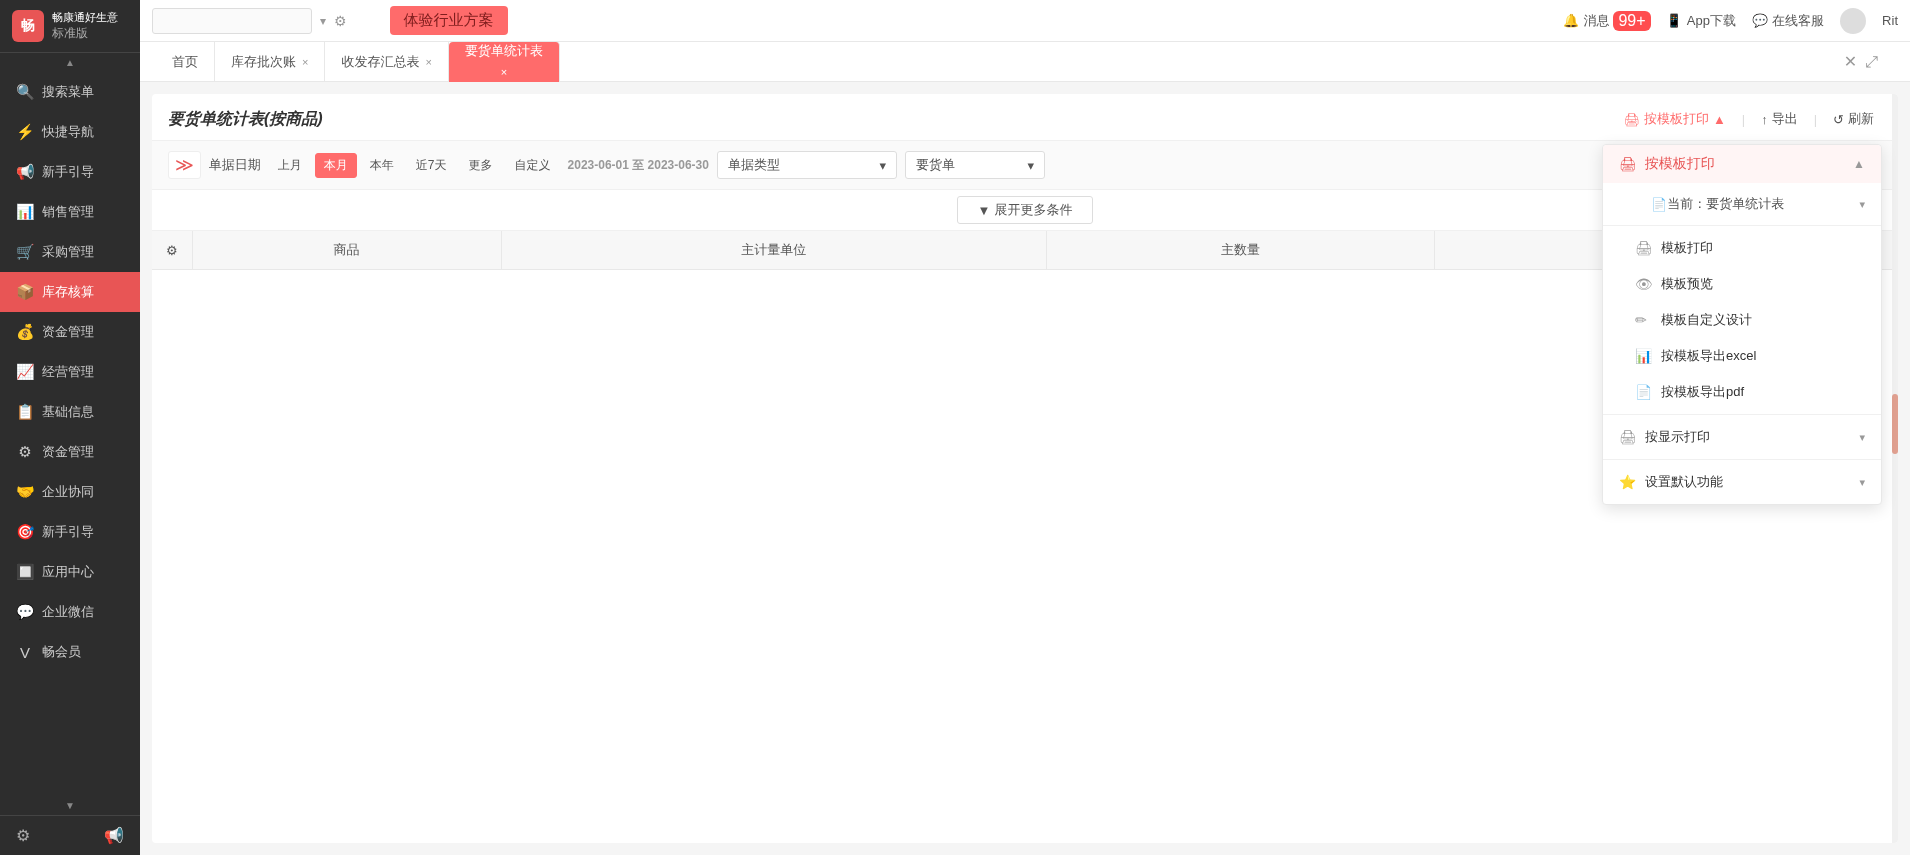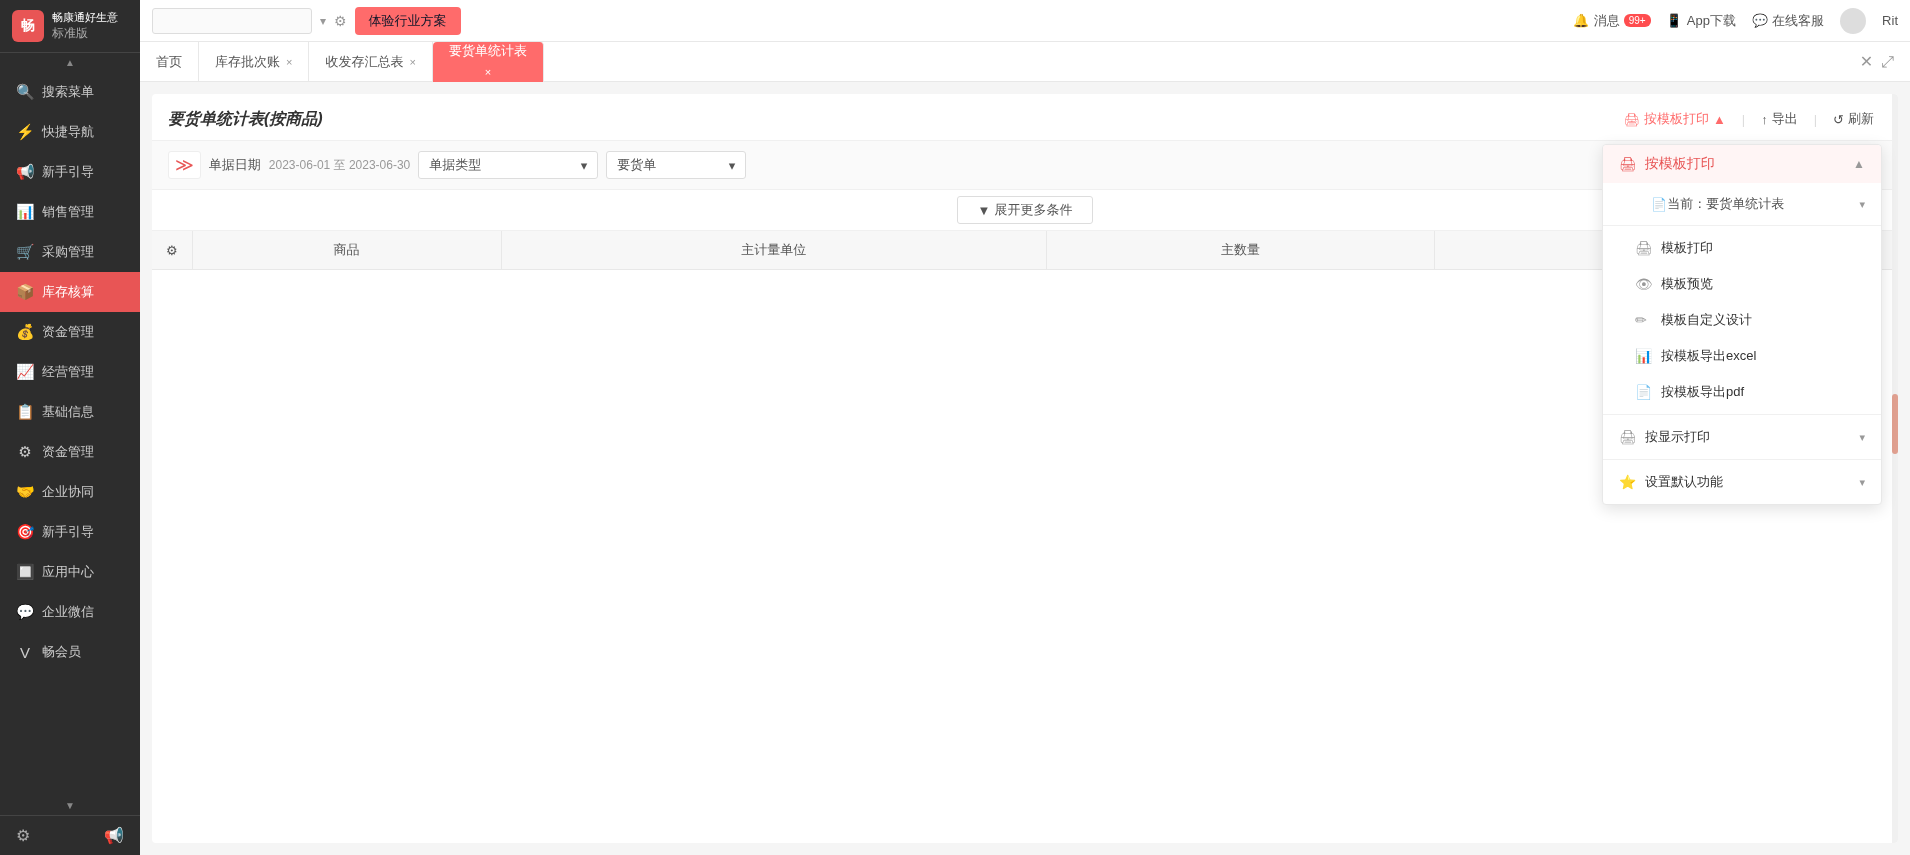--- a/index.html
+++ b/index.html
@@ -75,41 +75,41 @@
     }
     .topbar-input {
       width: 160px; height: 26px;
       border: 1px solid #ddd; border-radius: 3px;
       padding: 0 8px; font-size: 12px; color: #999;
       background: #fafafa;
     }
     .topbar-arrow { color: #999; cursor: pointer; font-size: 12px; }
     .topbar-gear { color: #999; cursor: pointer; font-size: 14px; }
     .topbar-btn {
-      background: #ff6b6b; color: #0f172a;
+      background: #ff6b6b; color: #7f1d1d;
       border: none; border-radius: 4px;
-      padding: 5px 14px; font-size: 13px; cursor: pointer;
+      padding: 5px 14px; font-size: 15px; cursor: pointer; margin-left: 35px;
     }
     .topbar-right { margin-left: auto; display: flex; align-items: center; gap: 16px; }
     .topbar-right-item { display: flex; align-items: center; gap: 4px; color: #555; font-size: 13px; cursor: pointer; }
     .topbar-right-item .badge {
       background: #ff4d4f; color: #fff;
-      border-radius: 6px; font-size: 10px;
+      border-radius: 6px; font-size: 16px;
       padding: 1px 5px; min-width: 18px; text-align: center;
     }
     .avatar { width: 26px; height: 26px; border-radius: 50%; background: #ddd; }
     .username { color: #555; font-size: 13px; cursor: pointer; }
 
     
     .tabs-bar {
       height: 40px;
       background: #fff;
       display: flex;
       align-items: center;
-      padding: 0 16px;
+      padding: 0 32px;
       gap: 0;
       border-bottom: 1px solid #e8e8e8;
       flex-shrink: 0;
       position: relative;
     }
     .tab {
       display: flex; align-items: center; gap: 6px;
       padding: 0 16px;
       height: 40px;
       font-size: 13px;
@@ -180,21 +180,21 @@
       border: 1px solid #eee;
       border-radius: 3px;
     }
     .filter-label { color: #555; font-size: 13px; white-space: nowrap; }
     .filter-date-btns { display: flex; align-items: center; gap: 4px; }
     .date-btn {
       padding: 3px 8px; border-radius: 3px; cursor: pointer;
       font-size: 12px; color: #555; border: 1px solid transparent;
     }
     .date-btn.active { background: #ff6b6b; color: #fff; border-color: #ff6b6b; }
-    .date-range { font-size: 12px; color: #999; }
+    .date-range { font-size: 12px; color: #999; font-weight: bold; }
     .filter-select {
       display: flex; align-items: center; gap: 4px;
       border: 1px solid #ddd; border-radius: 3px;
       padding: 4px 10px; background: #fff; cursor: pointer;
       font-size: 13px; color: #555; min-width: 180px; justify-content: space-between;
     }
     .filter-spacer { flex: 1; }
     .filter-input-box {
       border: 1px solid #ddd; border-radius: 3px;
       padding: 4px 10px; background: #fff;
@@ -444,20 +444,28 @@
           <div class="header-action-btn">
             <span>↺</span>
             <span>刷新</span>
           </div>
         </div>
       </div>
 
       <div class="filter-bar">
         <div class="filter-expand-btn">≫</div>
         <span class="filter-label">单据日期</span>
+        <div class="filter-date-btns">
+          <span class="date-btn">上月</span>
+          <span class="date-btn active">本月</span>
+          <span class="date-btn">本年</span>
+          <span class="date-btn">近7天</span>
+          <span class="date-btn">更多</span>
+          <span class="date-btn">自定义</span>
+        </div>
         <span class="date-range">2023-06-01 至 2023-06-30</span>
         <div class="filter-select">
           <span>单据类型</span>
           <span>▾</span>
         </div>
         <div class="filter-input-box">
           <span>要货单</span>
           <span>▾</span>
         </div>
         <div class="filter-spacer"></div>

